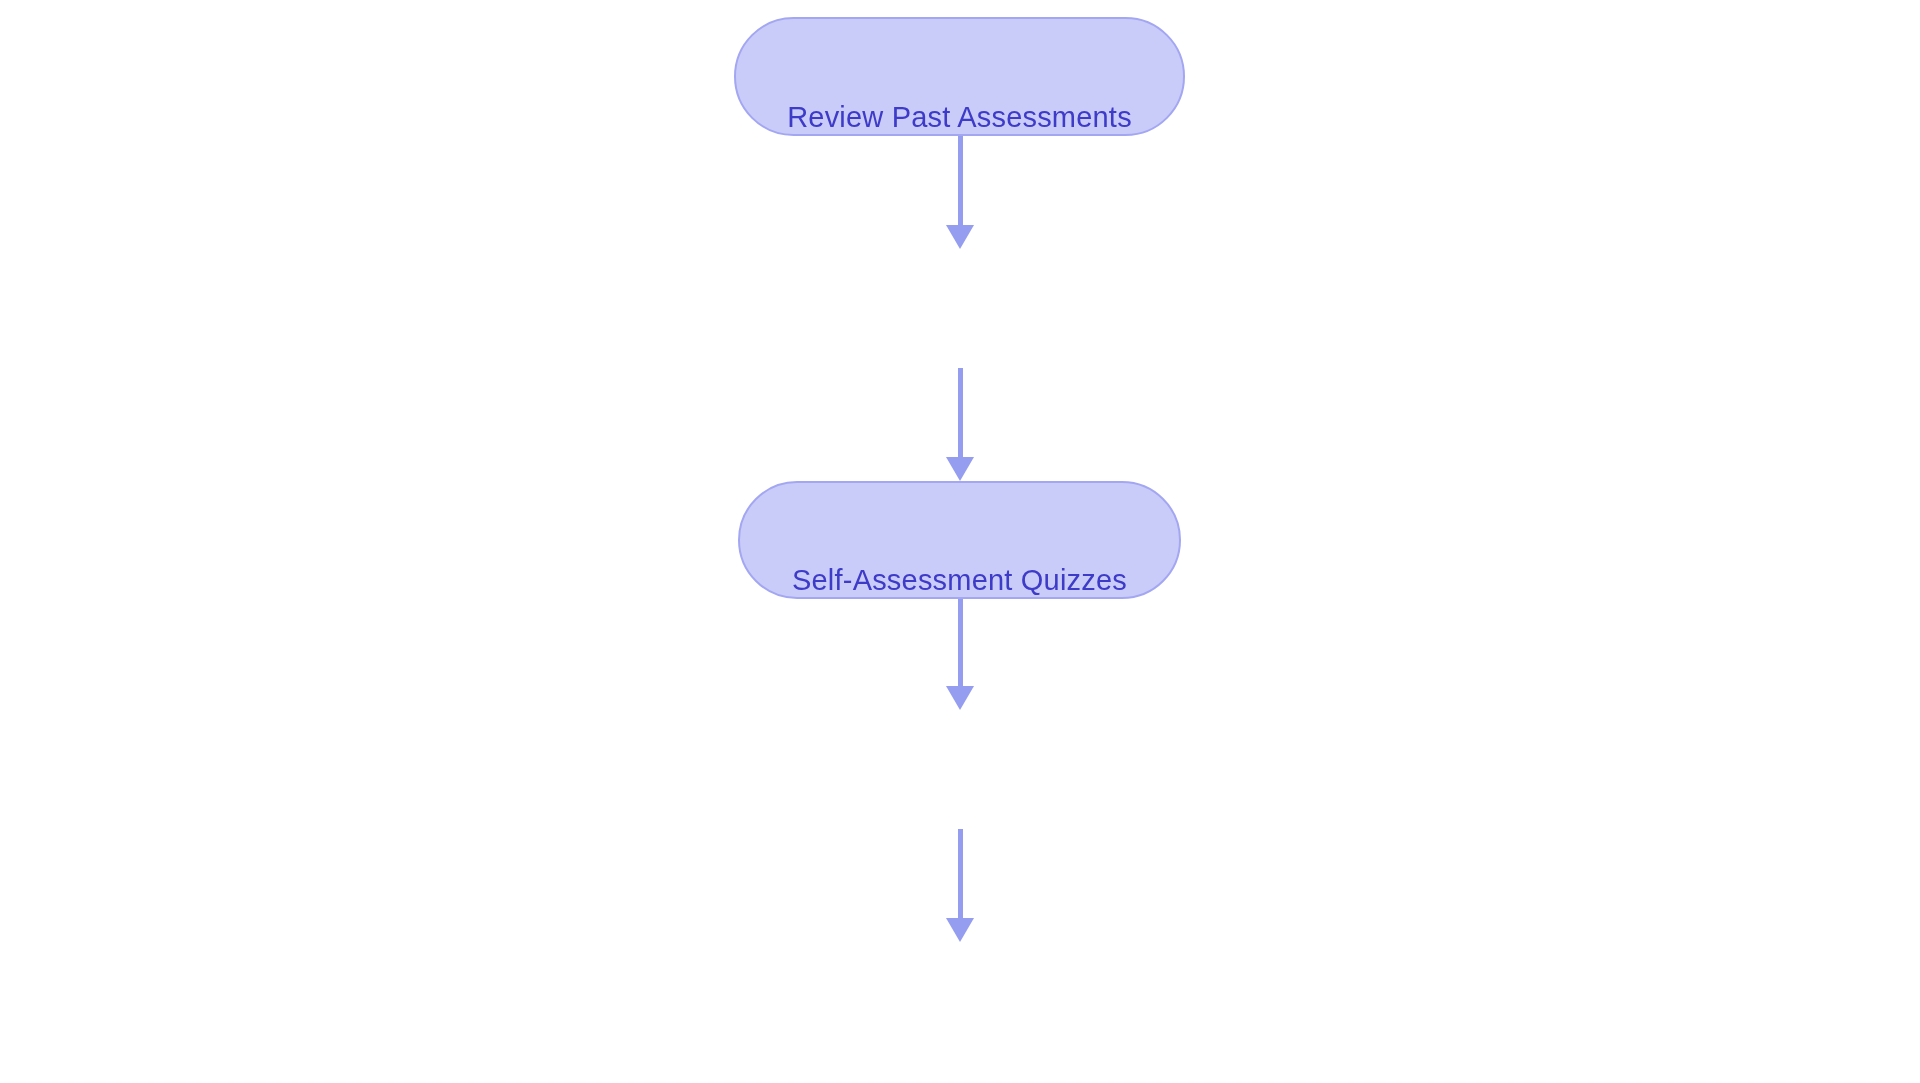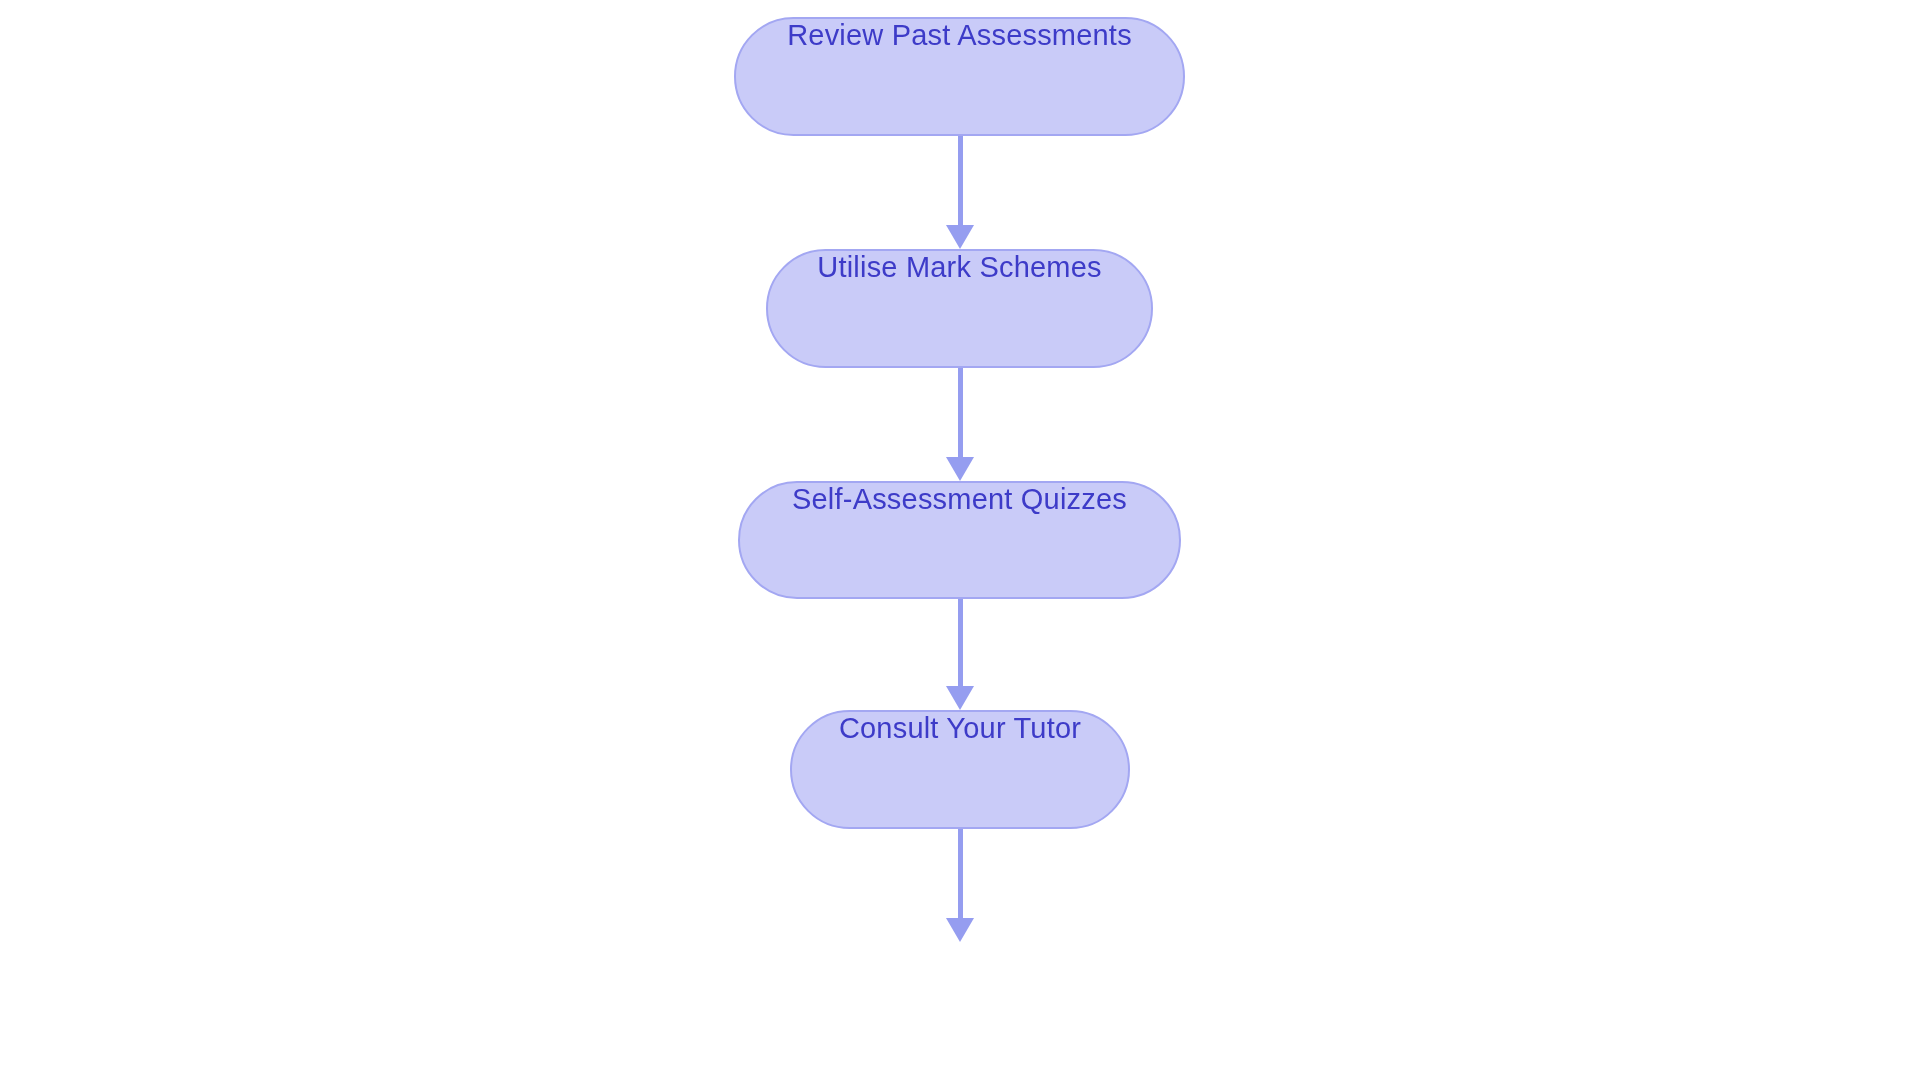--- a/index.html
+++ b/index.html
@@ -22,21 +22,21 @@
     width: 1920px;
     height: 1083px;
     background: var(--bg);
   }
   .node {
     position: absolute;
     background: var(--node-fill);
     border: 2px solid var(--node-border);
     border-radius: 60px;
     display: flex;
-    align-items: flex-start;
+    align-items: flex-end;
     justify-content: center;
   }
   .node .label {
     color: var(--node-text);
     font-size: 29px;
     font-weight: 400;
     letter-spacing: 0.2px;
     white-space: nowrap;
   }
   .pos-1 { left: 734px; top: 17px;  width: 451px; height: 119px; }
@@ -78,41 +78,35 @@
 
   <div class="node pos-1">
     <span class="label">Review Past Assessments</span>
   </div>
 
   <div class="arrow arrow-1">
     <div class="arrow-line"></div>
     <div class="arrow-head"></div>
   </div>
 
-  <div class="node pos-2">
-    <span class="label">Utilise Mark Schemes</span>
-  </div>
 
   <div class="arrow arrow-2">
     <div class="arrow-line"></div>
     <div class="arrow-head"></div>
   </div>
 
   <div class="node pos-3">
     <span class="label">Self-Assessment Quizzes</span>
   </div>
 
   <div class="arrow arrow-3">
     <div class="arrow-line"></div>
     <div class="arrow-head"></div>
   </div>
 
-  <div class="node pos-4">
-    <span class="label">Consult Your Tutor</span>
-  </div>
 
   <div class="arrow arrow-4">
     <div class="arrow-line"></div>
     <div class="arrow-head"></div>
   </div>
 
 
 </div>
 
 </body></html>

